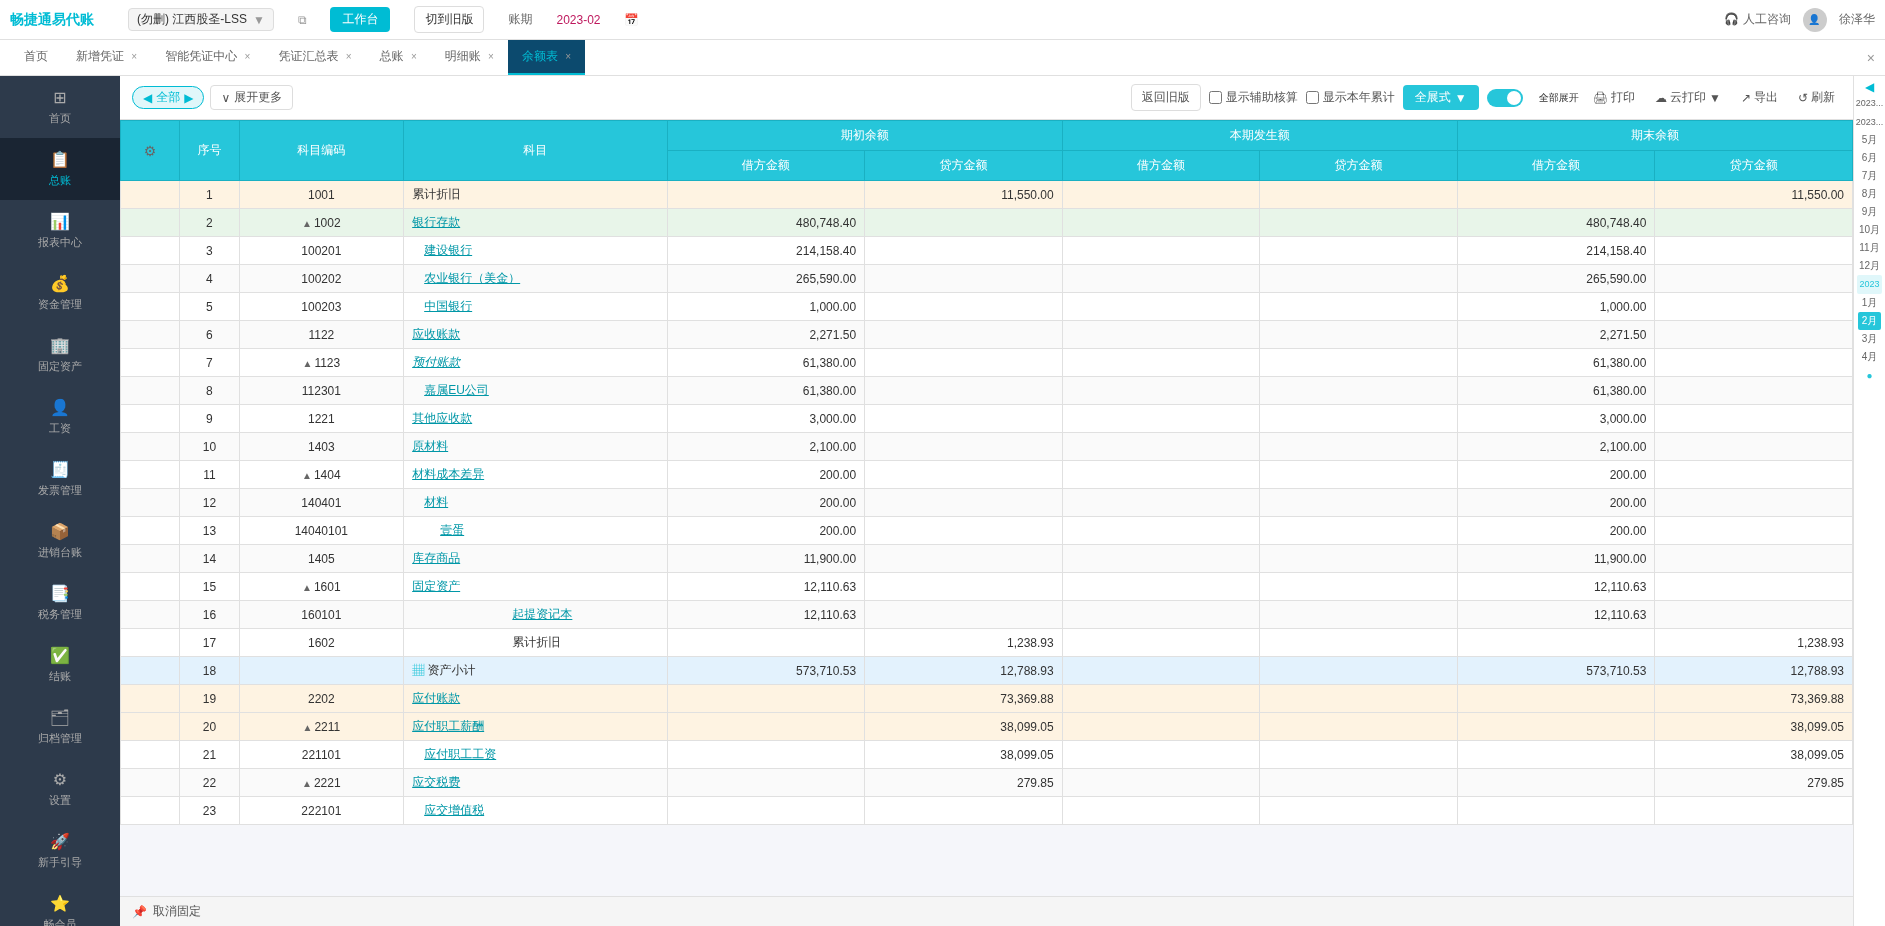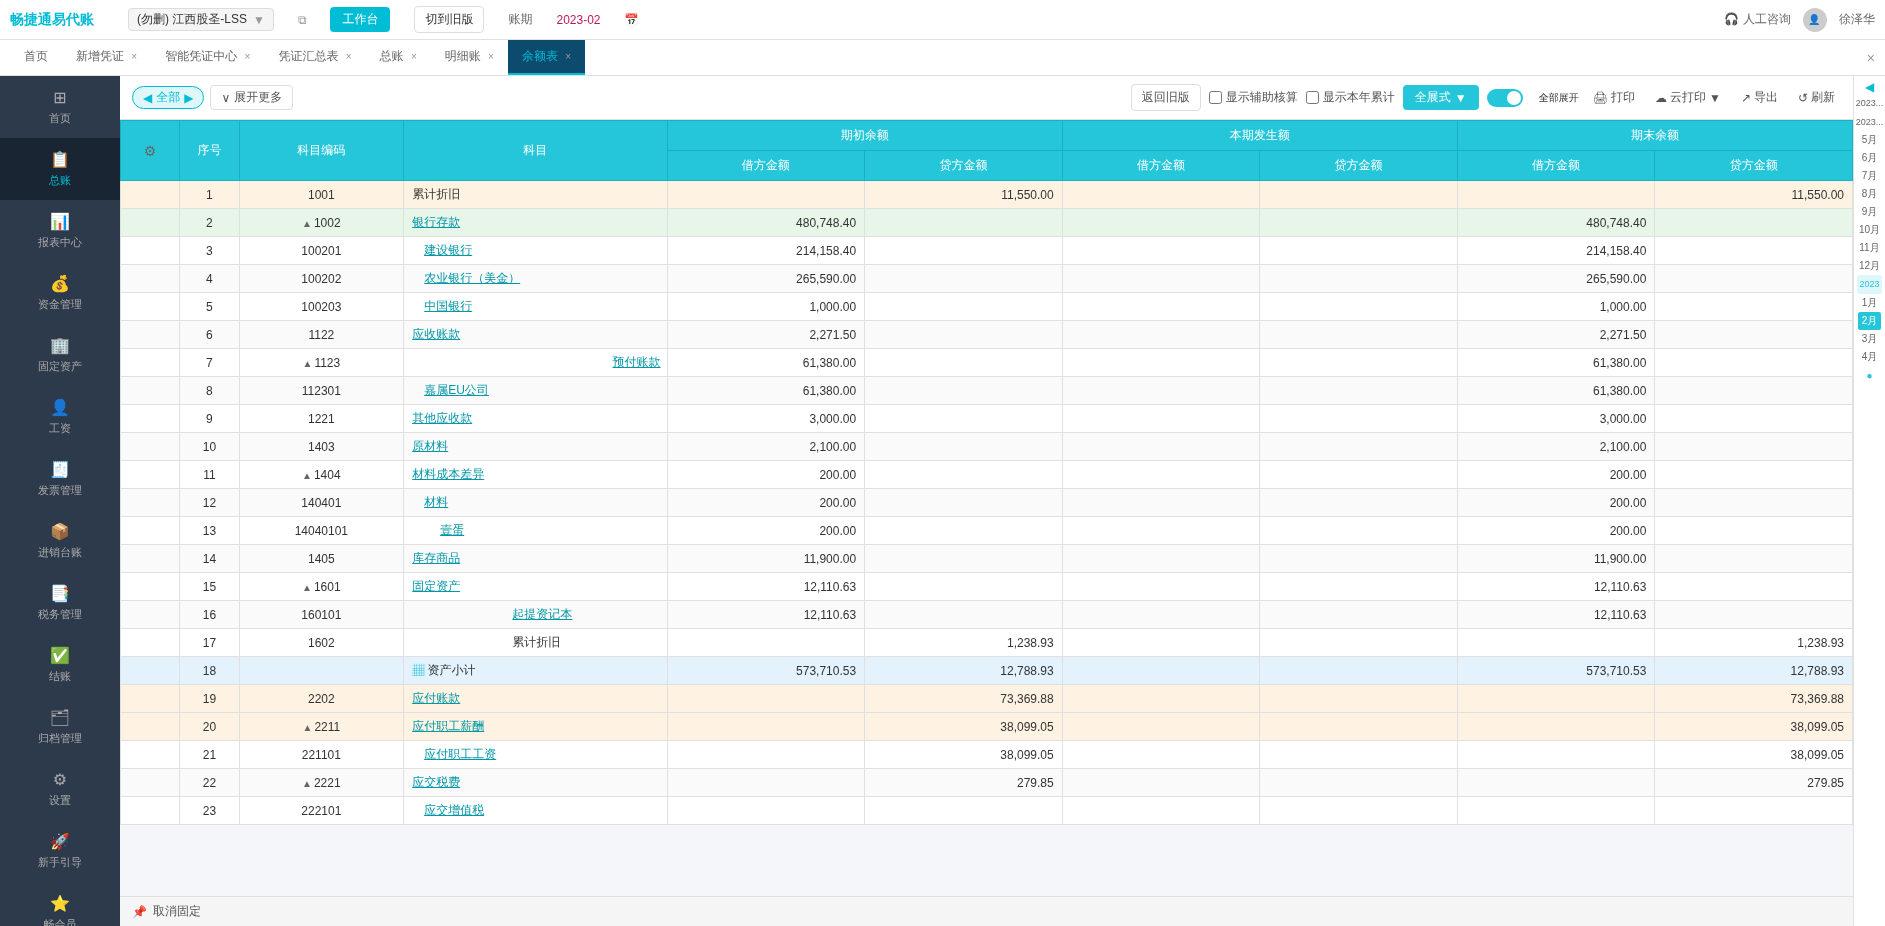--- a/index.html
+++ b/index.html
@@ -317,21 +317,21 @@
               <td style="text-align: right; padding-right: 8px;"></td>
               <td style="text-align: right; padding-right: 8px;"></td>
               <td style="text-align: right; padding-right: 8px;"></td>
               <td style="text-align: right; padding-right: 8px;">2,271.50</td>
               <td style="text-align: right; padding-right: 8px;"></td>
             </tr>
             <tr>
               <td></td>
               <td>7</td>
               <td><span style="margin-right: 2px; cursor: pointer; color: rgb(102, 102, 102); font-size: 10px;">▲</span><span>1123</span></td>
-              <td style="text-align: right; padding-left: 8px;"><span class="link-text">预付账款</span></td>
+              <td style="text-align: left; padding-left: 8px; font-style: italic;"><span class="link-text">预付账款</span></td>
               <td style="text-align: right; padding-right: 8px;">61,380.00</td>
               <td style="text-align: right; padding-right: 8px;"></td>
               <td style="text-align: right; padding-right: 8px;"></td>
               <td style="text-align: right; padding-right: 8px;"></td>
               <td style="text-align: right; padding-right: 8px;">61,380.00</td>
               <td style="text-align: right; padding-right: 8px;"></td>
             </tr>
             <tr>
               <td></td>
               <td>8</td>

